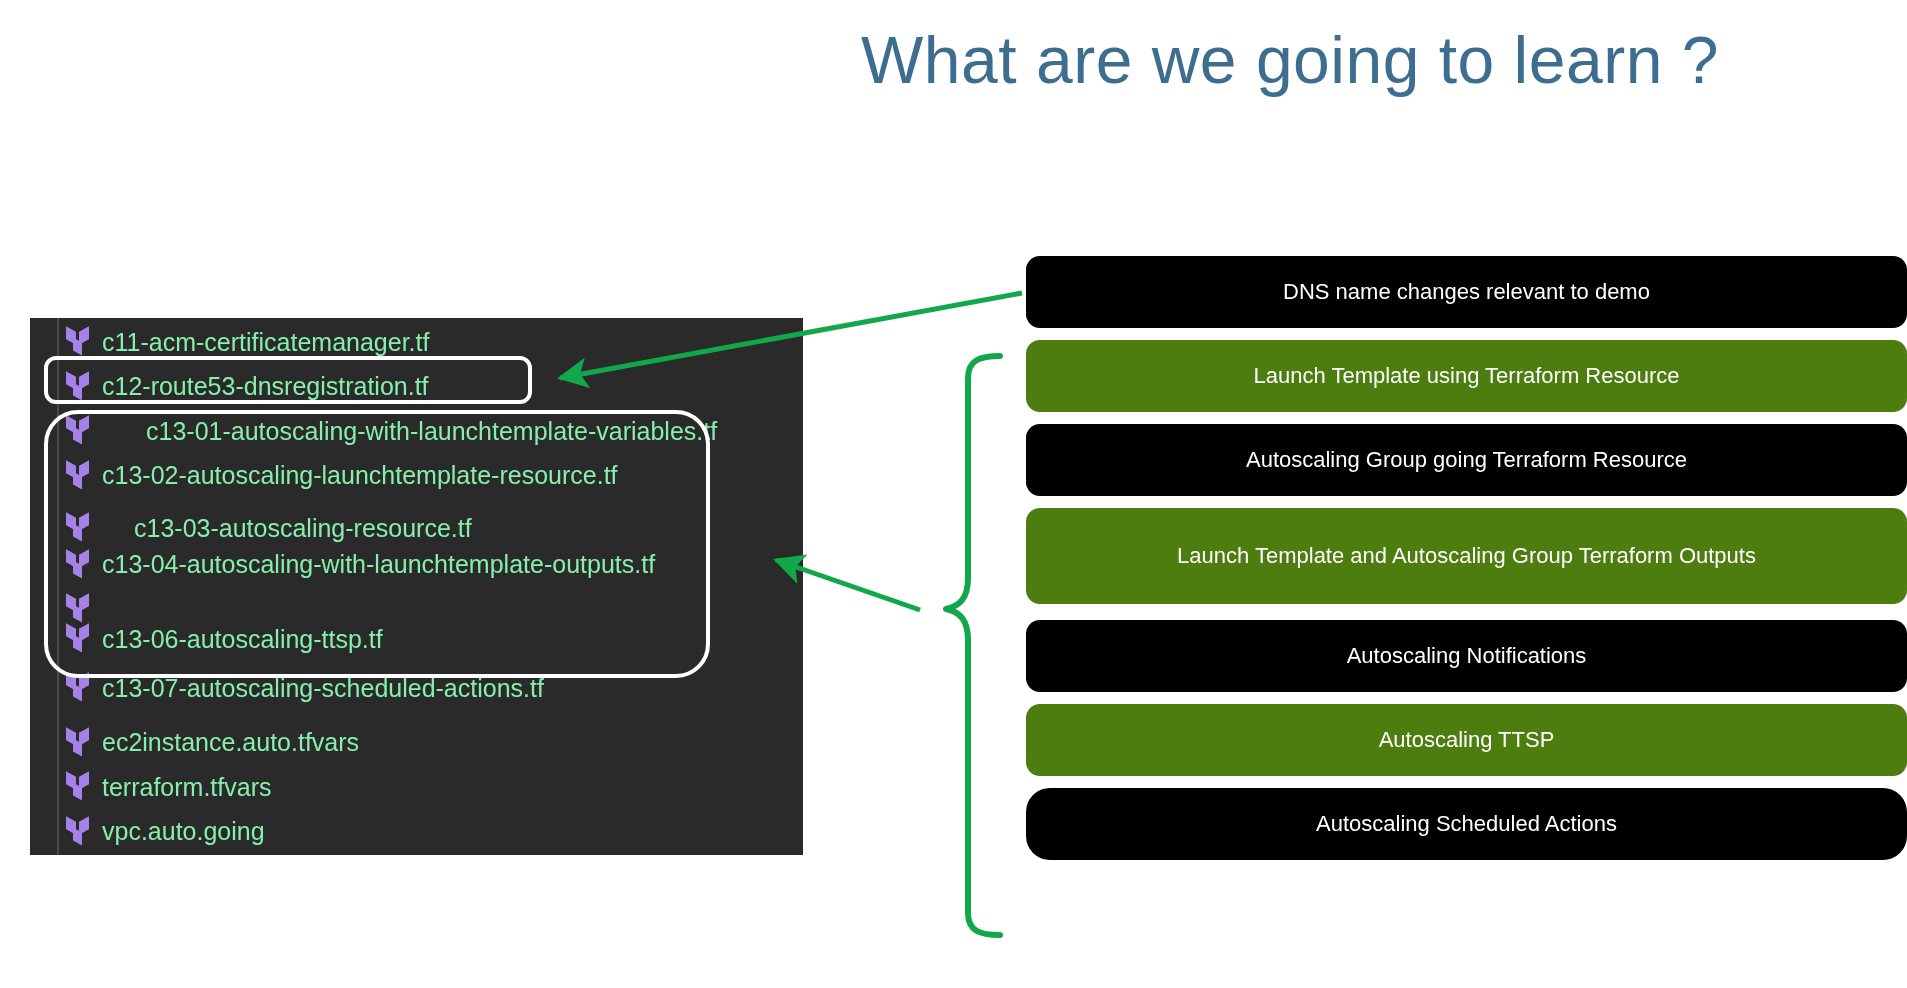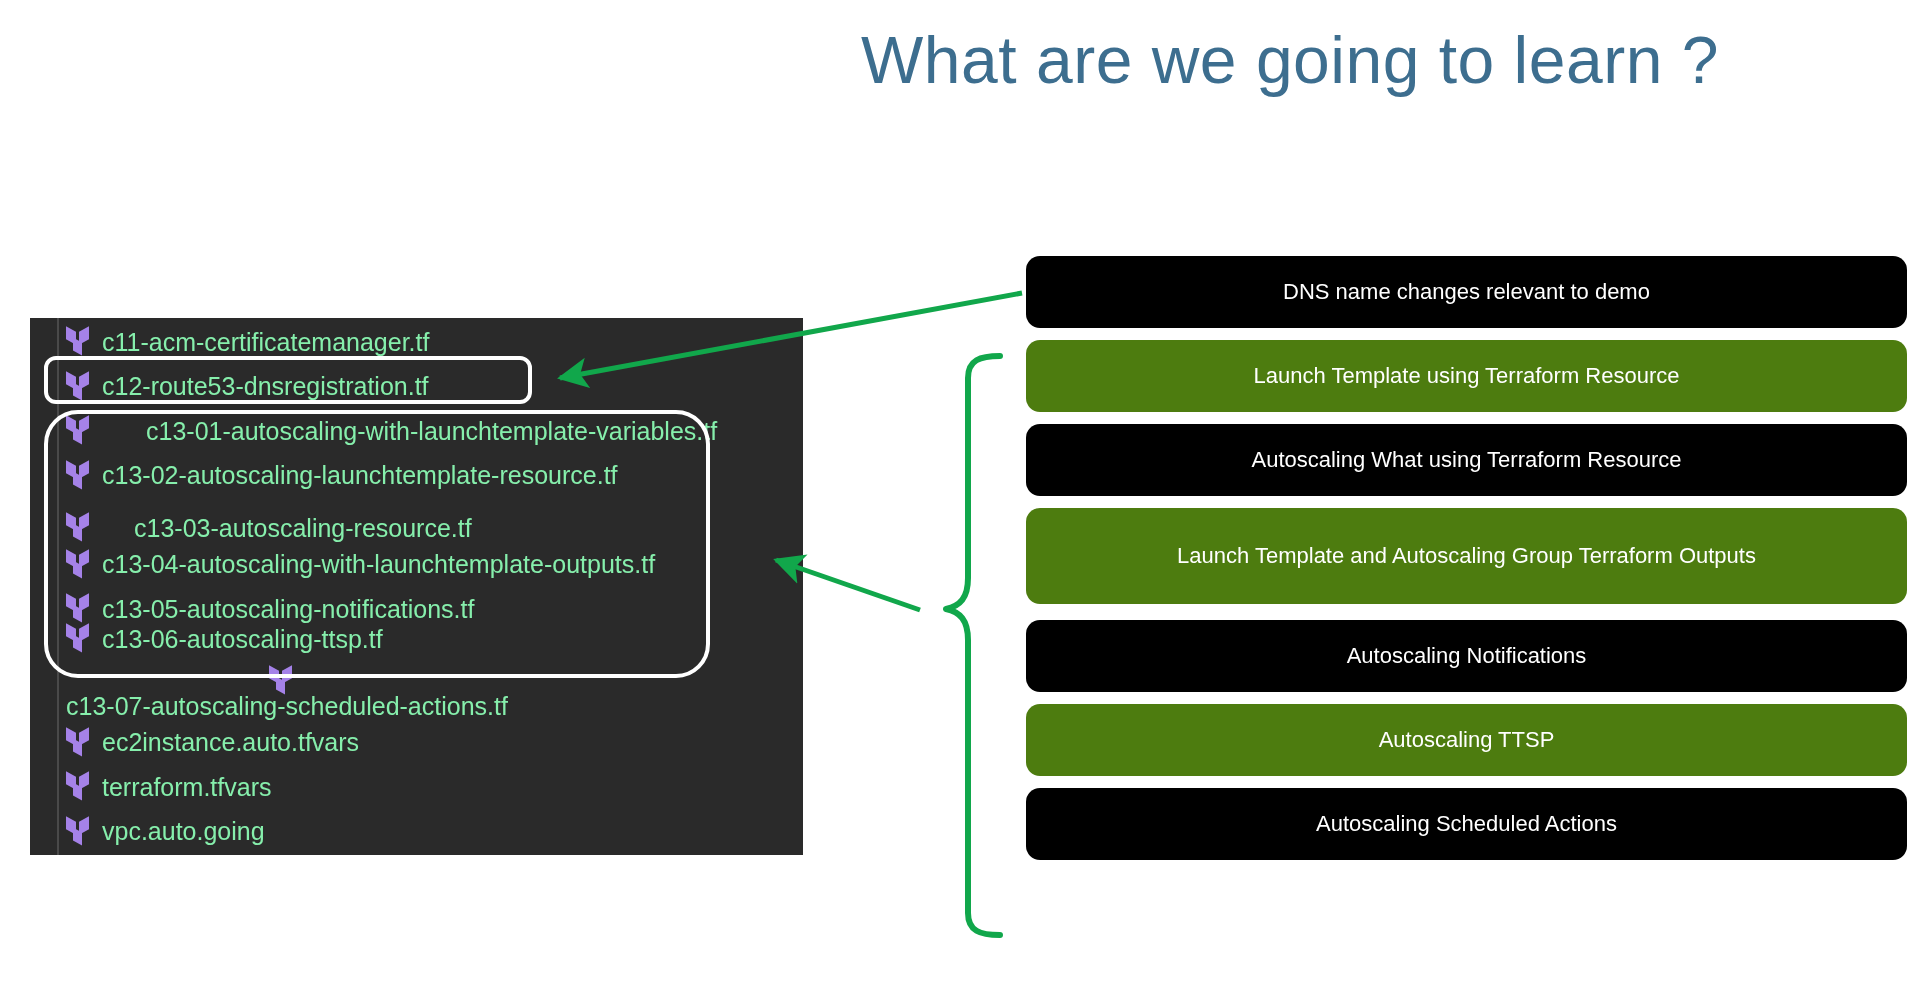--- a/index.html
+++ b/index.html
@@ -188,31 +188,30 @@
           <i class="bm"></i>
         </span>
         <span class="file-label">c13-04-autoscaling-with-launchtemplate-outputs.tf</span>
       </div>
       <div class="file-row" style="top: 269px;">
         <span class="tf-icon">
           <i class="tl"></i>
           <i class="tr"></i>
           <i class="bm"></i>
         </span>
-        <span class="file-label">c13-05-autoscaling-notifications.tf</span>
       </div>
       <div class="file-row" style="top: 299px;">
         <span class="tf-icon">
           <i class="tl"></i>
           <i class="tr"></i>
           <i class="bm"></i>
         </span>
         <span class="file-label">c13-06-autoscaling-ttsp.tf</span>
       </div>
-      <div class="file-row" style="top: 348px; flex-direction: column;">
+      <div class="file-row" style="top: 348px;">
         <span class="tf-icon">
           <i class="tl"></i>
           <i class="tr"></i>
           <i class="bm"></i>
         </span>
         <span class="file-label">c13-07-autoscaling-scheduled-actions.tf</span>
       </div>
       <div class="file-row" style="top: 402.5px; justify-content: flex-end;">
         <span class="tf-icon">
           <i class="tl"></i>
@@ -244,32 +243,32 @@
 </div>
 
 <div id="topic-box-list">
     <div class="rbox black" style="top: 256px; height: 72px;">
       <span>DNS name changes relevant to demo</span>
     </div>
     <div class="rbox green" style="top: 340px; height: 72px;">
       <span>Launch Template using Terraform Resource</span>
     </div>
     <div class="rbox black" style="top: 424px; height: 72px;">
-      <span>Autoscaling What using Terraform Resource</span>
+      <span>Autoscaling Group going Terraform Resource</span>
     </div>
     <div class="rbox green" style="top: 508px; height: 96px;">
       <span>Launch Template and Autoscaling Group Terraform Outputs</span>
     </div>
     <div class="rbox black" style="top: 620px; height: 72px;">
       <span>Autoscaling Notifications</span>
     </div>
     <div class="rbox green" style="top: 704px; height: 72px;">
       <span>Autoscaling TTSP</span>
     </div>
-    <div class="rbox black" style="top: 788px; height: 72px;">
+    <div class="rbox black" style="top: 788px; height: 72px; border-radius: 24px;">
       <span>Autoscaling Scheduled Actions</span>
     </div>
   </div>
 
 <svg id="overlay" viewBox="0 0 1907 988" xmlns="http://www.w3.org/2000/svg">
   <defs>
     <marker id="arrowhead" markerWidth="7" markerHeight="7" refX="5.6" refY="3.1" orient="auto">
       <path d="M6.2,3.1 L0,0 L1.5,3.1 L0,6.2 Z" fill="#11a74b"></path>
     </marker>
   </defs>

